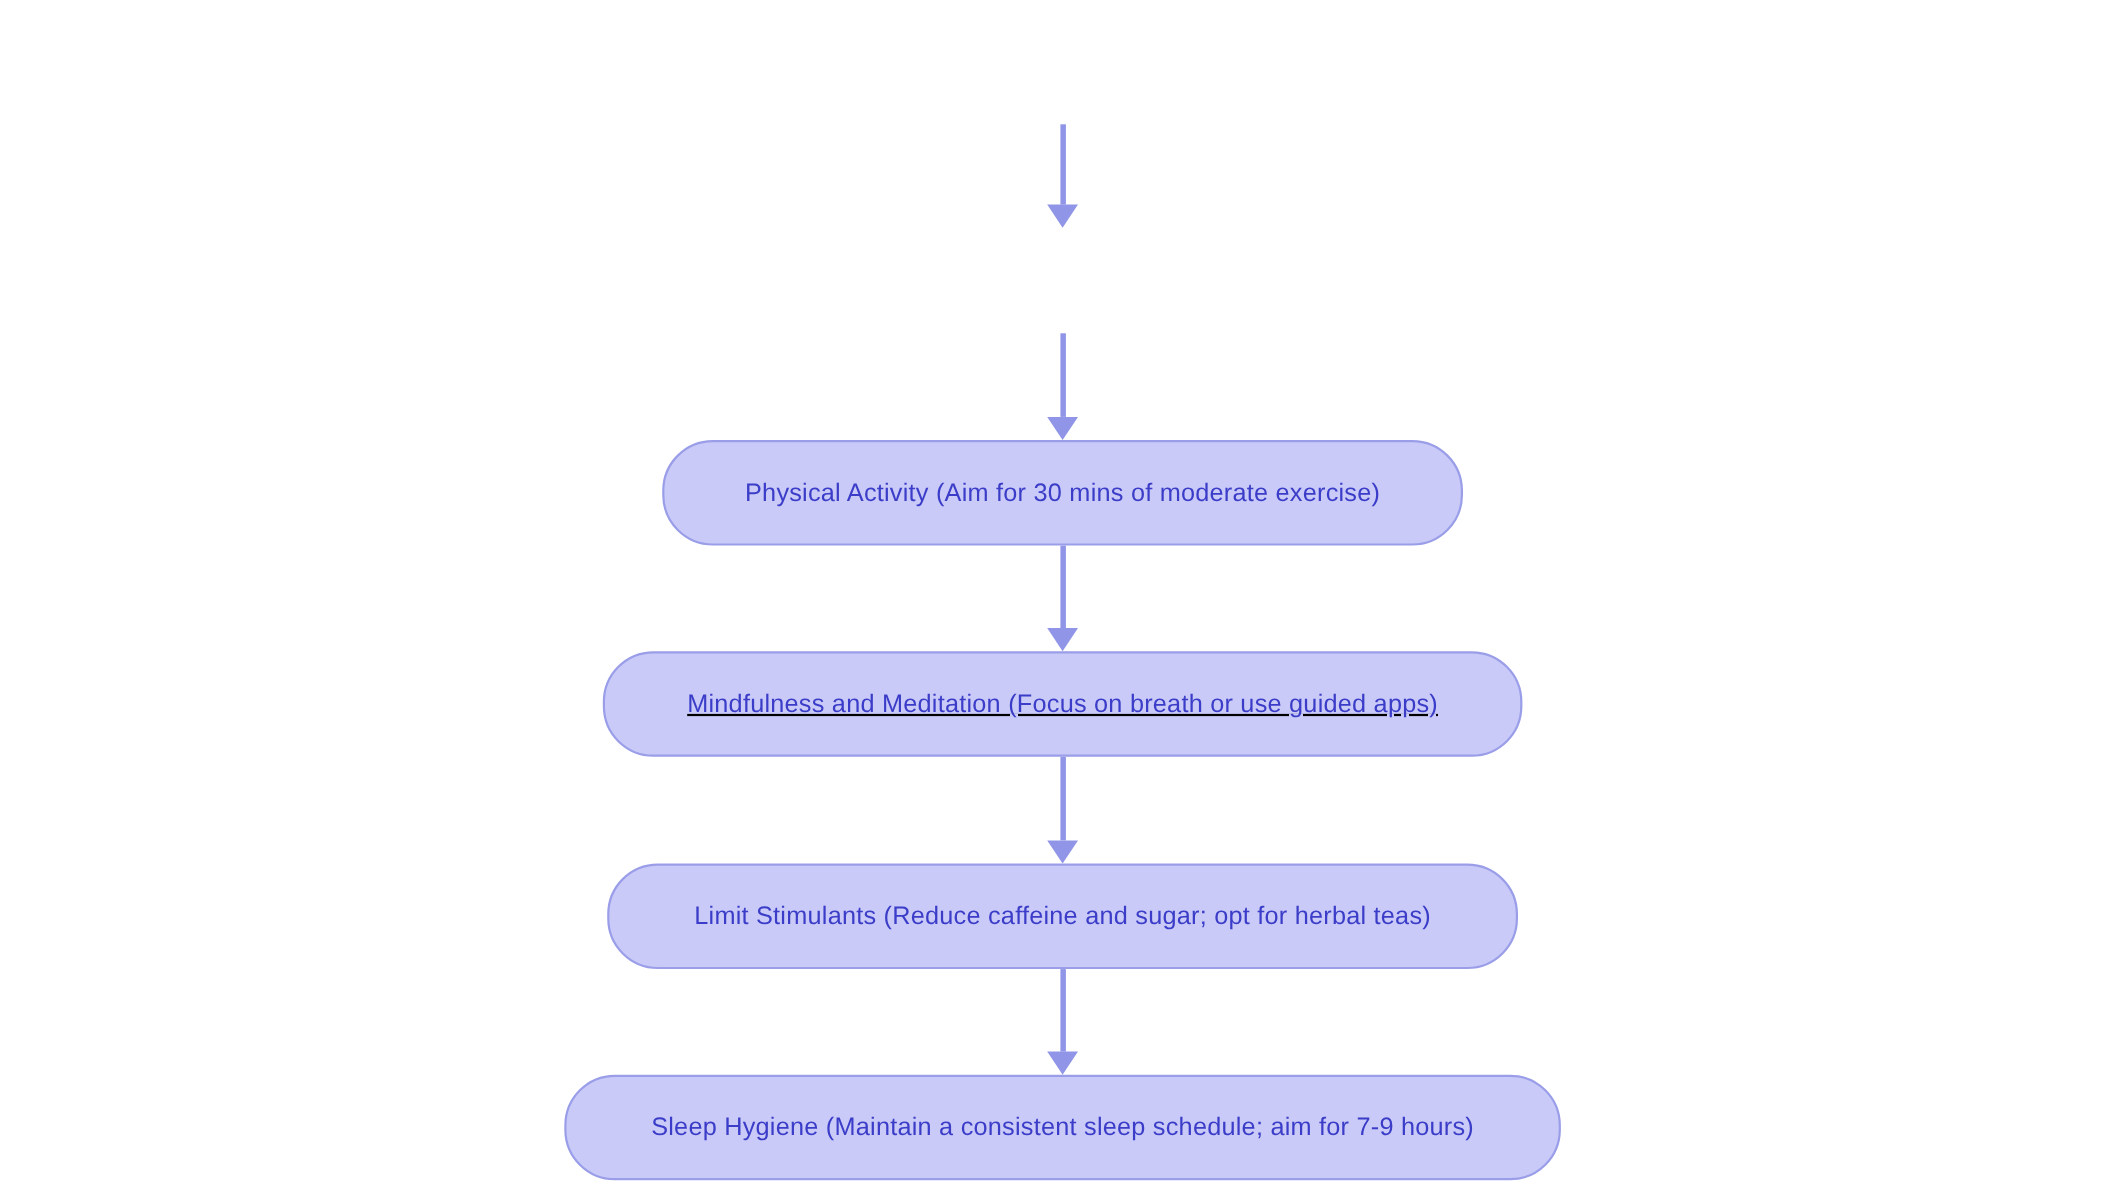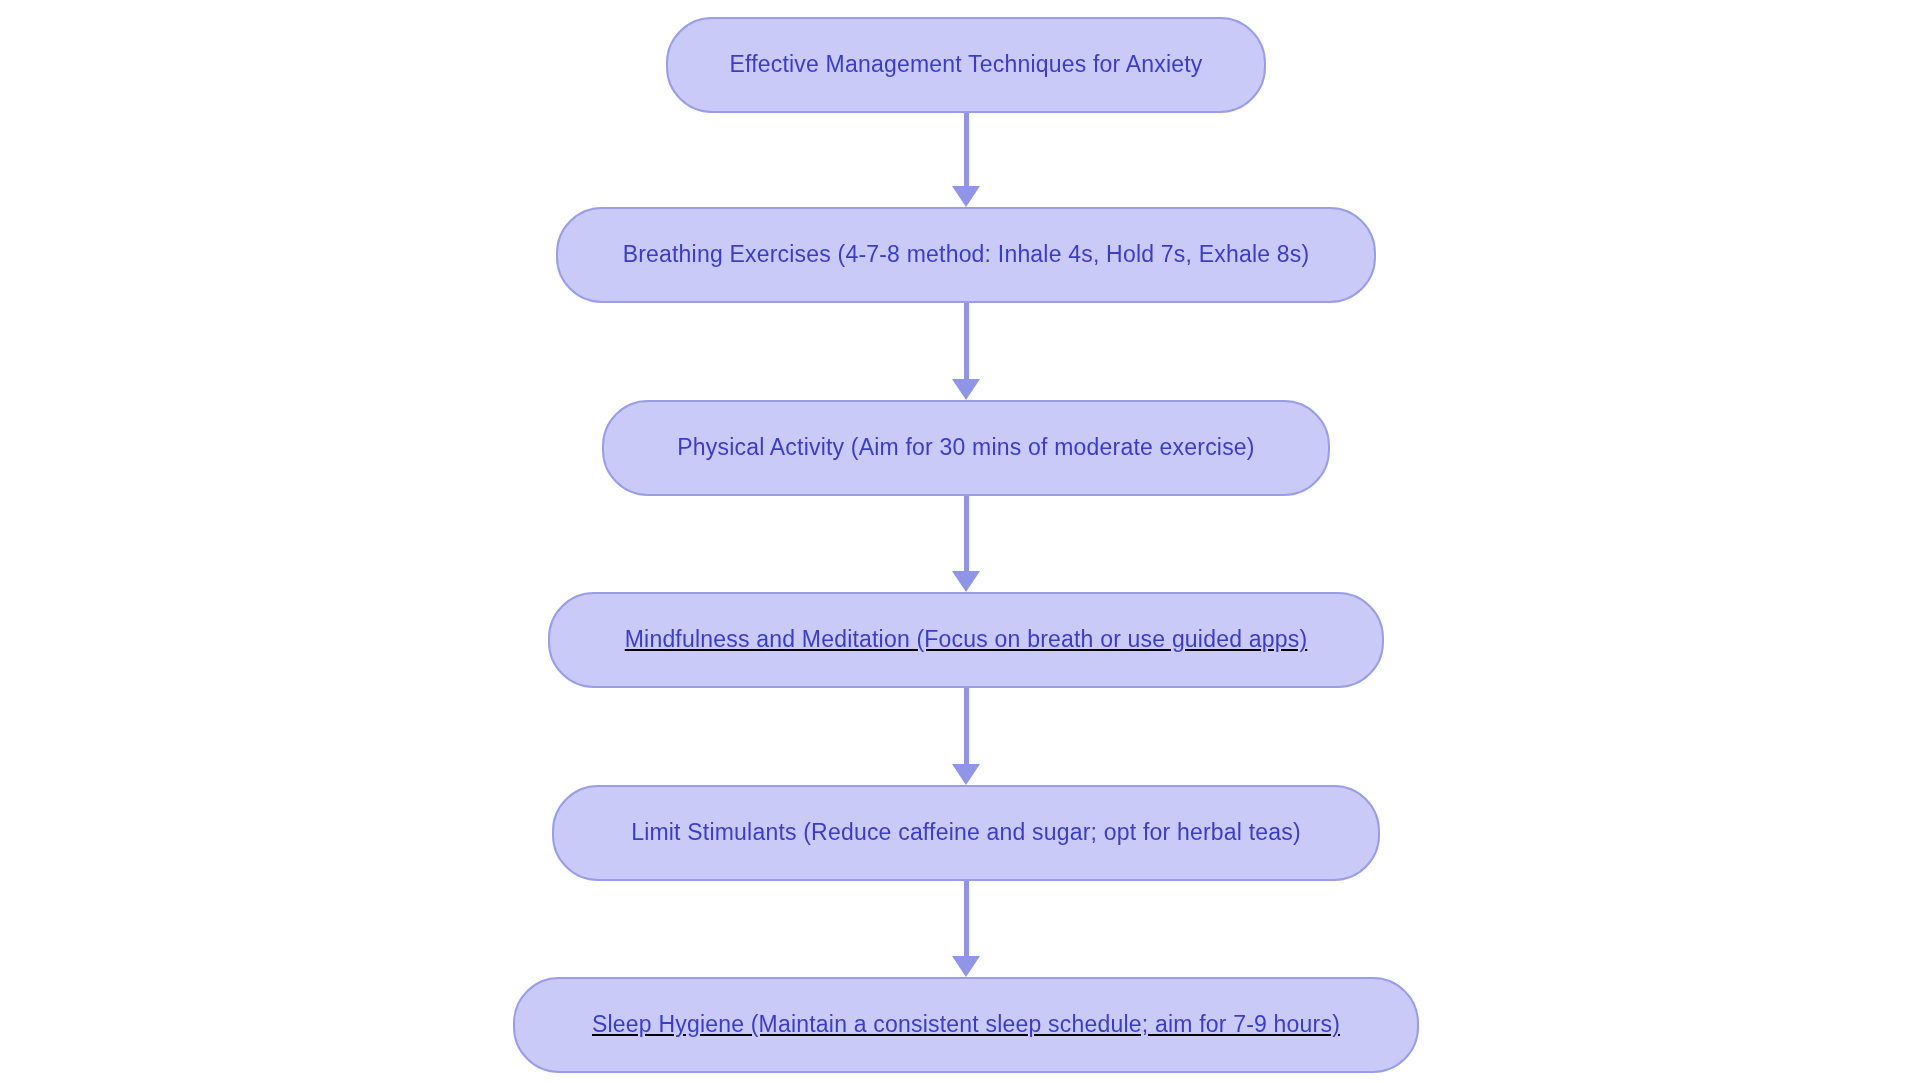--- a/index.html
+++ b/index.html
@@ -42,21 +42,21 @@
     line-height: 1.2;
     padding: 0 30px;
     white-space: nowrap;
   }
   
   .node-0 { top: 17px;  left: 666px; width: 600px; }
   .node-1 { top: 207px; left: 556px; width: 820px; }
   .node-2 { top: 400px; left: 602px; width: 728px; text-align: right; }
   .node-3 { top: 592px; left: 548px; width: 836px; text-decoration: underline; }
   .node-4 { top: 785px; left: 552px; width: 828px; }
-  .node-5 { top: 977px; left: 513px; width: 906px; text-decoration: underline; }
+  .node-5 { top: 977px; left: 513px; width: 906px; }
 
   .arrow {
     position: absolute;
     left: 952px;           
     width: 28px;
     display: flex;
     flex-direction: column;
     align-items: center;
   }
   .arrow-0 { top: 113px; height: 94px; }
@@ -75,32 +75,26 @@
     border-left: 14px solid transparent;
     border-right: 14px solid transparent;
     border-top: 21px solid var(--arrow);
   }
 </style>
 </head>
 <body>
 
 <div class="canvas">
 
-  <div class="flow-node node-0">
-    <span class="node-label">Effective Management Techniques for Anxiety</span>
-  </div>
 
   <div class="arrow arrow-0">
     <div class="arrow-line"></div>
     <div class="arrow-head"></div>
   </div>
 
-  <div class="flow-node node-1">
-    <span class="node-label">Breathing Exercises (4-7-8 method: Inhale 4s, Hold 7s, Exhale 8s)</span>
-  </div>
 
   <div class="arrow arrow-1">
     <div class="arrow-line"></div>
     <div class="arrow-head"></div>
   </div>
 
   <div class="flow-node node-2">
     <span class="node-label">Physical Activity (Aim for 30 mins of moderate exercise)</span>
   </div>
 

